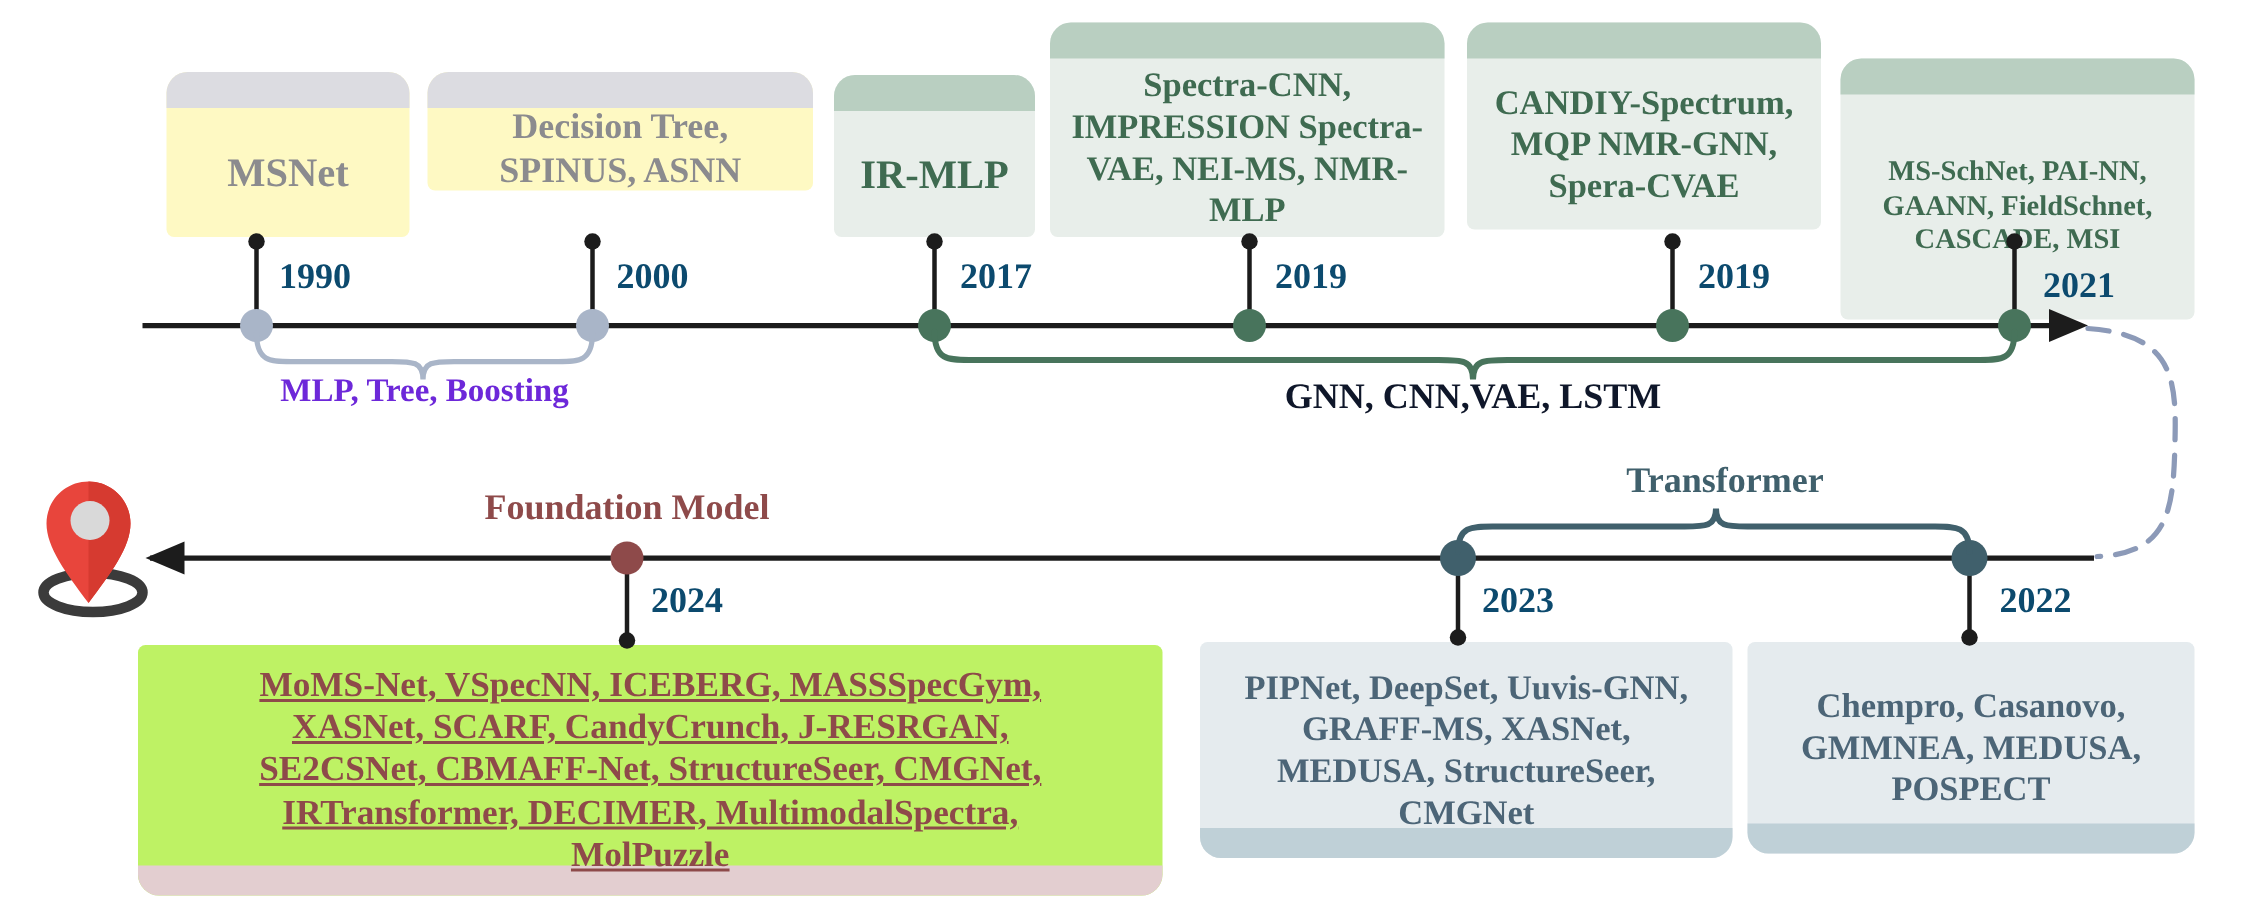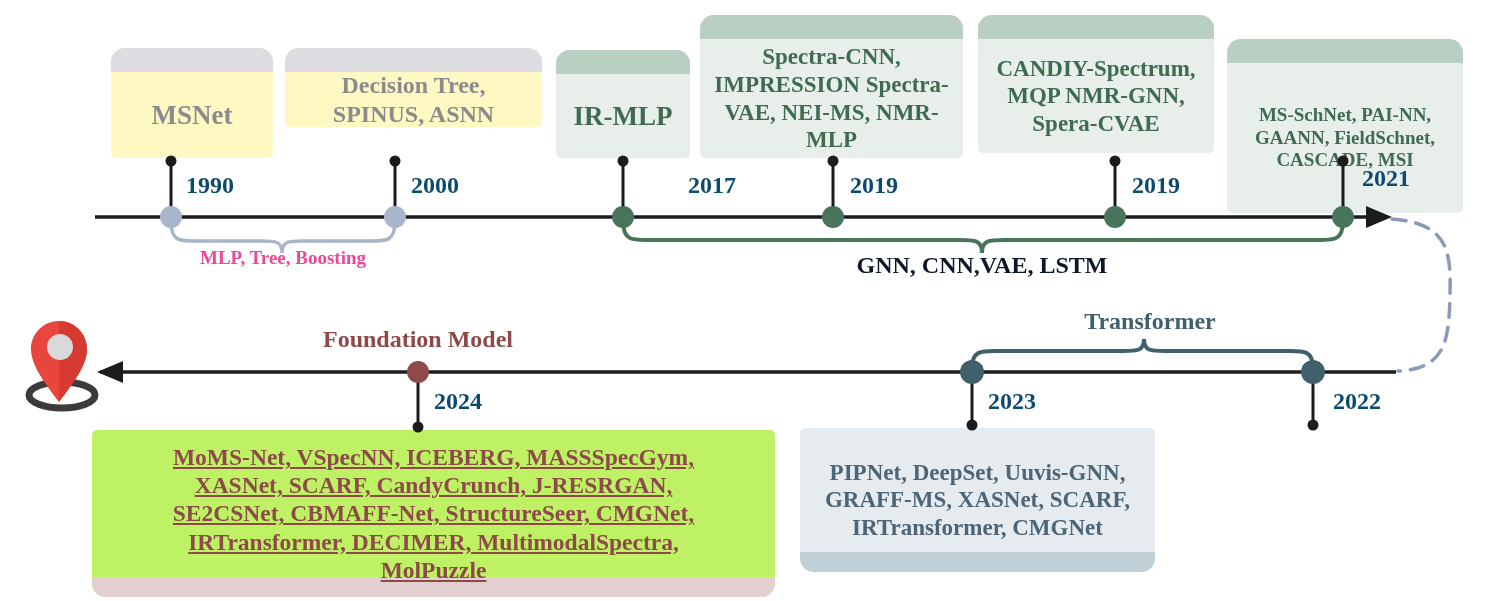--- a/index.html
+++ b/index.html
@@ -64,35 +64,39 @@
     <span class="models">MS-SchNet, PAI-NN, GAANN, FieldSchnet, CASCADE, MSI</span>
   </div>
 
   <div class="box botrow red" style="left:92px;top:430px;width:683px;height:167px;font-size:23.5px;padding-left:55px;padding-right:55px;">
     <div class="strip"></div>
     <span class="models">MoMS-Net, VSpecNN, ICEBERG, MASSSpecGym, XASNet, SCARF, CandyCrunch, J-RESRGAN, SE2CSNet, CBMAFF-Net, StructureSeer, CMGNet, IRTransformer, DECIMER, MultimodalSpectra, MolPuzzle</span>
   </div>
 
   <div class="box botrow blue" style="left:800px;top:428px;width:355px;height:144px;font-size:23px;padding-left:14px;padding-right:14px;">
     <div class="strip"></div>
-    <span class="models">PIPNet, DeepSet, Uuvis-GNN, GRAFF-MS, XASNet, SCARF, IRTransformer, CMGNet</span>
+    <span class="models">PIPNet, DeepSet, Uuvis-GNN, GRAFF-MS, XASNet, MEDUSA, StructureSeer, CMGNet</span>
   </div>
 
+  <div class="box botrow blue" style="left:1165px;top:428px;width:298px;height:141px;font-size:23px;padding-left:14px;padding-right:14px;">
+    <div class="strip"></div>
+    <span class="models">Chempro, Casanovo, GMMNEA, MEDUSA, POSPECT</span>
+  </div>
 
   <div class="year" style="left:186px;top:172px;">1990</div>
   <div class="year" style="left:411px;top:172px;">2000</div>
-  <div class="year" style="left:640px;top:172px;margin-left:48px;">2017</div>
+  <div class="year" style="left:640px;top:172px;">2017</div>
   <div class="year" style="left:850px;top:172px;">2019</div>
   <div class="year" style="left:1132px;top:172px;">2019</div>
-  <div class="year" style="left:1362px;top:165px;">2021</div>
+  <div class="year" style="left:1362px;top:178px;">2021</div>
   <div class="year" style="left:434px;top:388px;">2024</div>
   <div class="year" style="left:988px;top:388px;">2023</div>
   <div class="year" style="left:1333px;top:388px;">2022</div>
 
-  <div class="era-label" style="left:133px;top:247px;width:300px;font-size:19px;color:#ec4899;">MLP, Tree, Boosting</div>
+  <div class="era-label" style="left:133px;top:247px;width:300px;font-size:22px;color:#6d28d9;">MLP, Tree, Boosting</div>
   <div class="era-label" style="left:782px;top:252px;width:400px;font-size:24px;color:#0f172a;">GNN, CNN,VAE, LSTM</div>
   <div class="era-label" style="left:1000px;top:308px;width:300px;font-size:24px;color:#40606c;">Transformer</div>
   <div class="era-label" style="left:268px;top:326px;width:300px;font-size:24px;color:#8e4a4a;">Foundation Model</div>
 
   <svg id="overlay" width="1495" height="601" viewBox="0 0 1495 601">
 
     <line x1="95" y1="217" x2="1372" y2="217" stroke="#1c1c1c" stroke-width="3.5"></line>
     <polygon points="1366,206 1392,217 1366,228" fill="#1c1c1c"></polygon>
 
     <g stroke="#1c1c1c" stroke-width="3">

